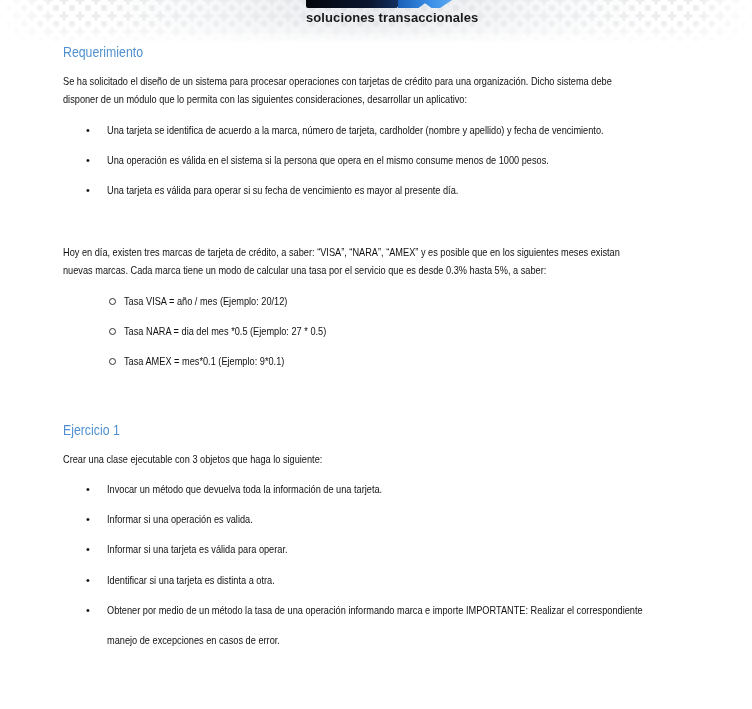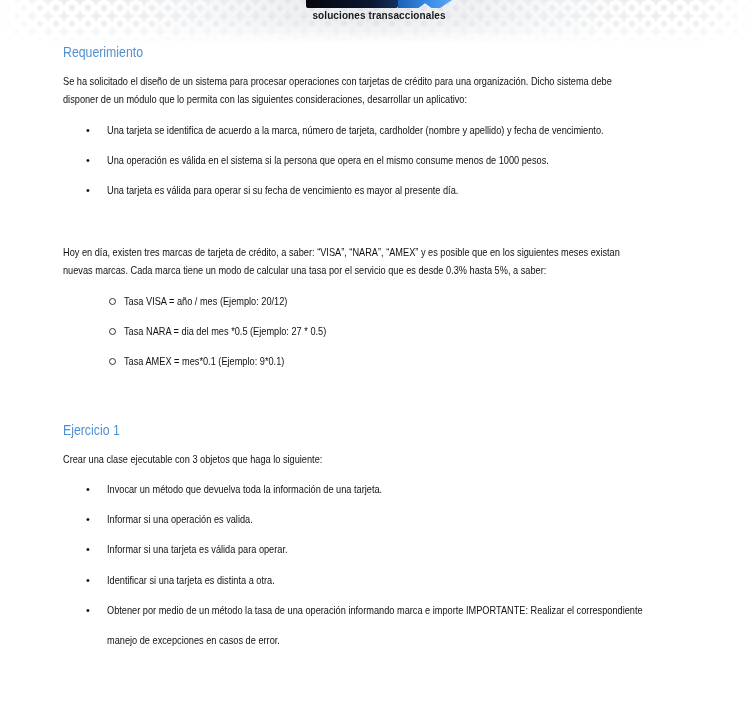--- a/index.html
+++ b/index.html
@@ -55,21 +55,21 @@
       height: 8px;
       background: linear-gradient(to right, #1b5fb8 0%, #3a8ee6 60%, #5aa8f0 100%);
       clip-path: polygon(0 0, 100% 0, 78% 100%, 62% 100%, 50% 40%, 38% 100%, 0 100%);
     }
     .logo-tagline {
       position: absolute;
       left: 306px;
       top: 10px;
       width: 146px;
       text-align: center;
-      font-size: 10px;
+      font-size: 13px;
       font-weight: bold;
       color: #1a1a1a;
       letter-spacing: 0.1px;
       white-space: nowrap;
     }
     .section-title {
       position: absolute;
       color: #4f90d0;
       font-size: 15px;
       transform: scaleX(0.82);

